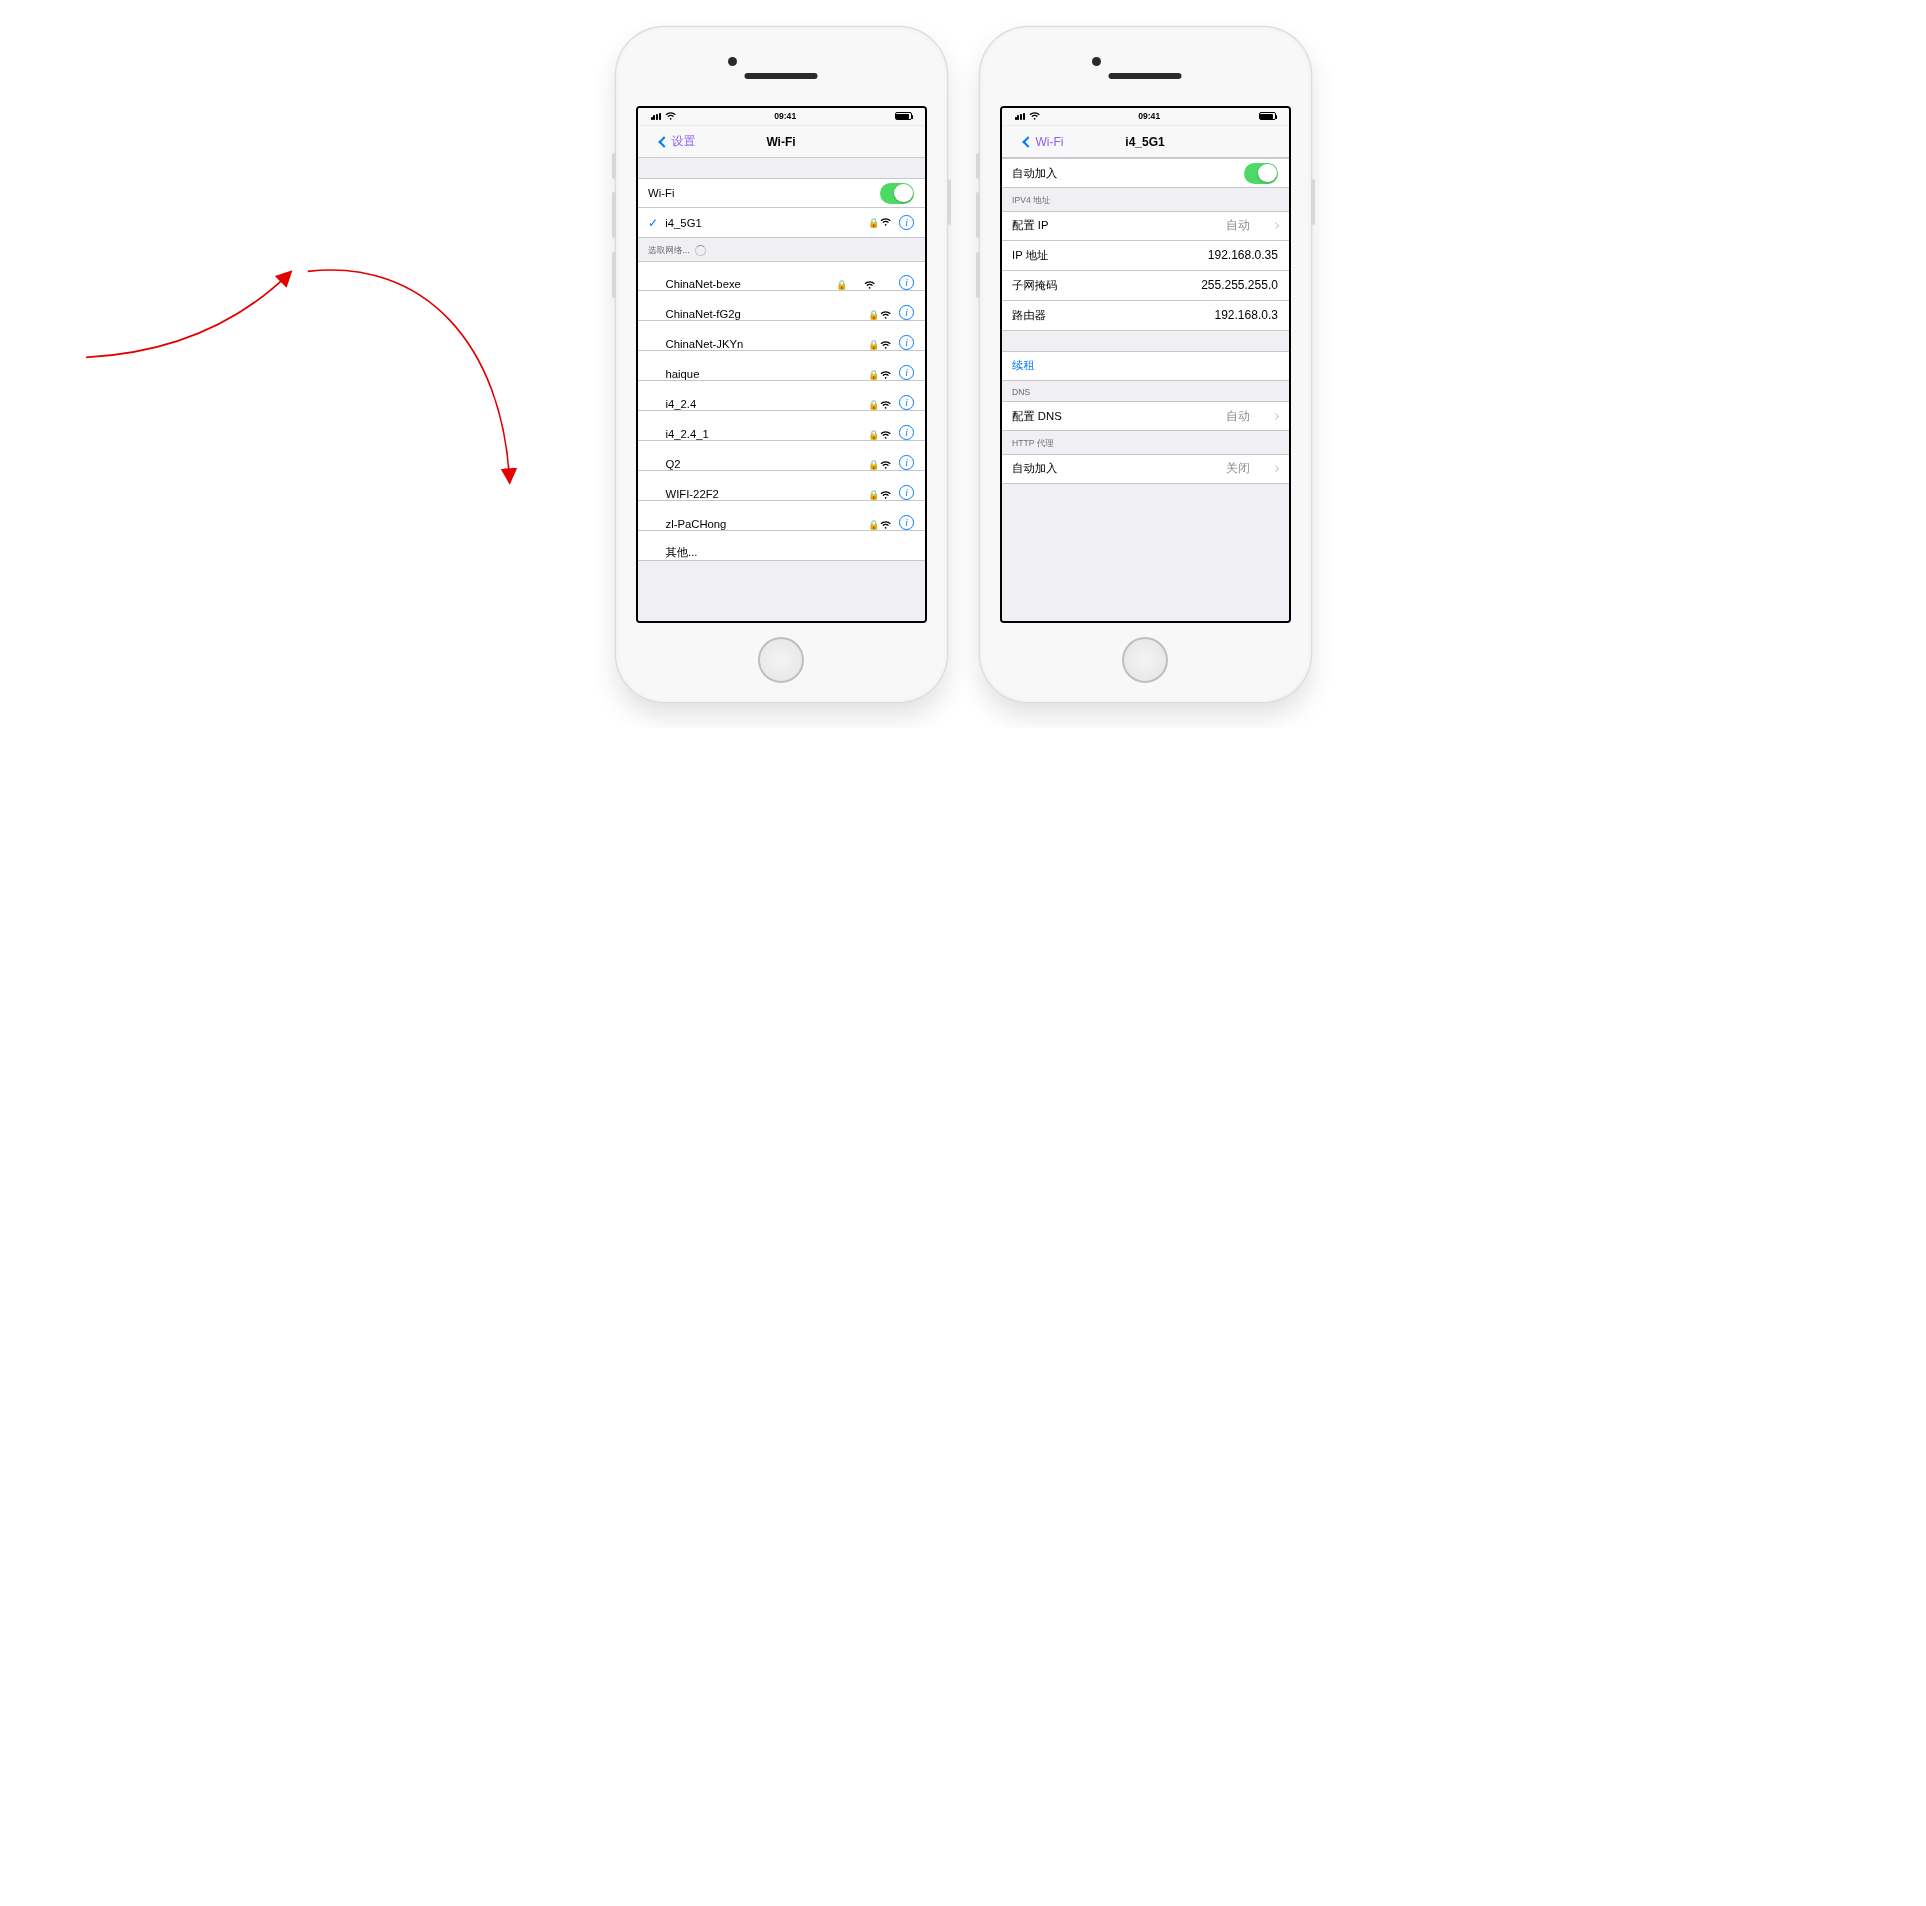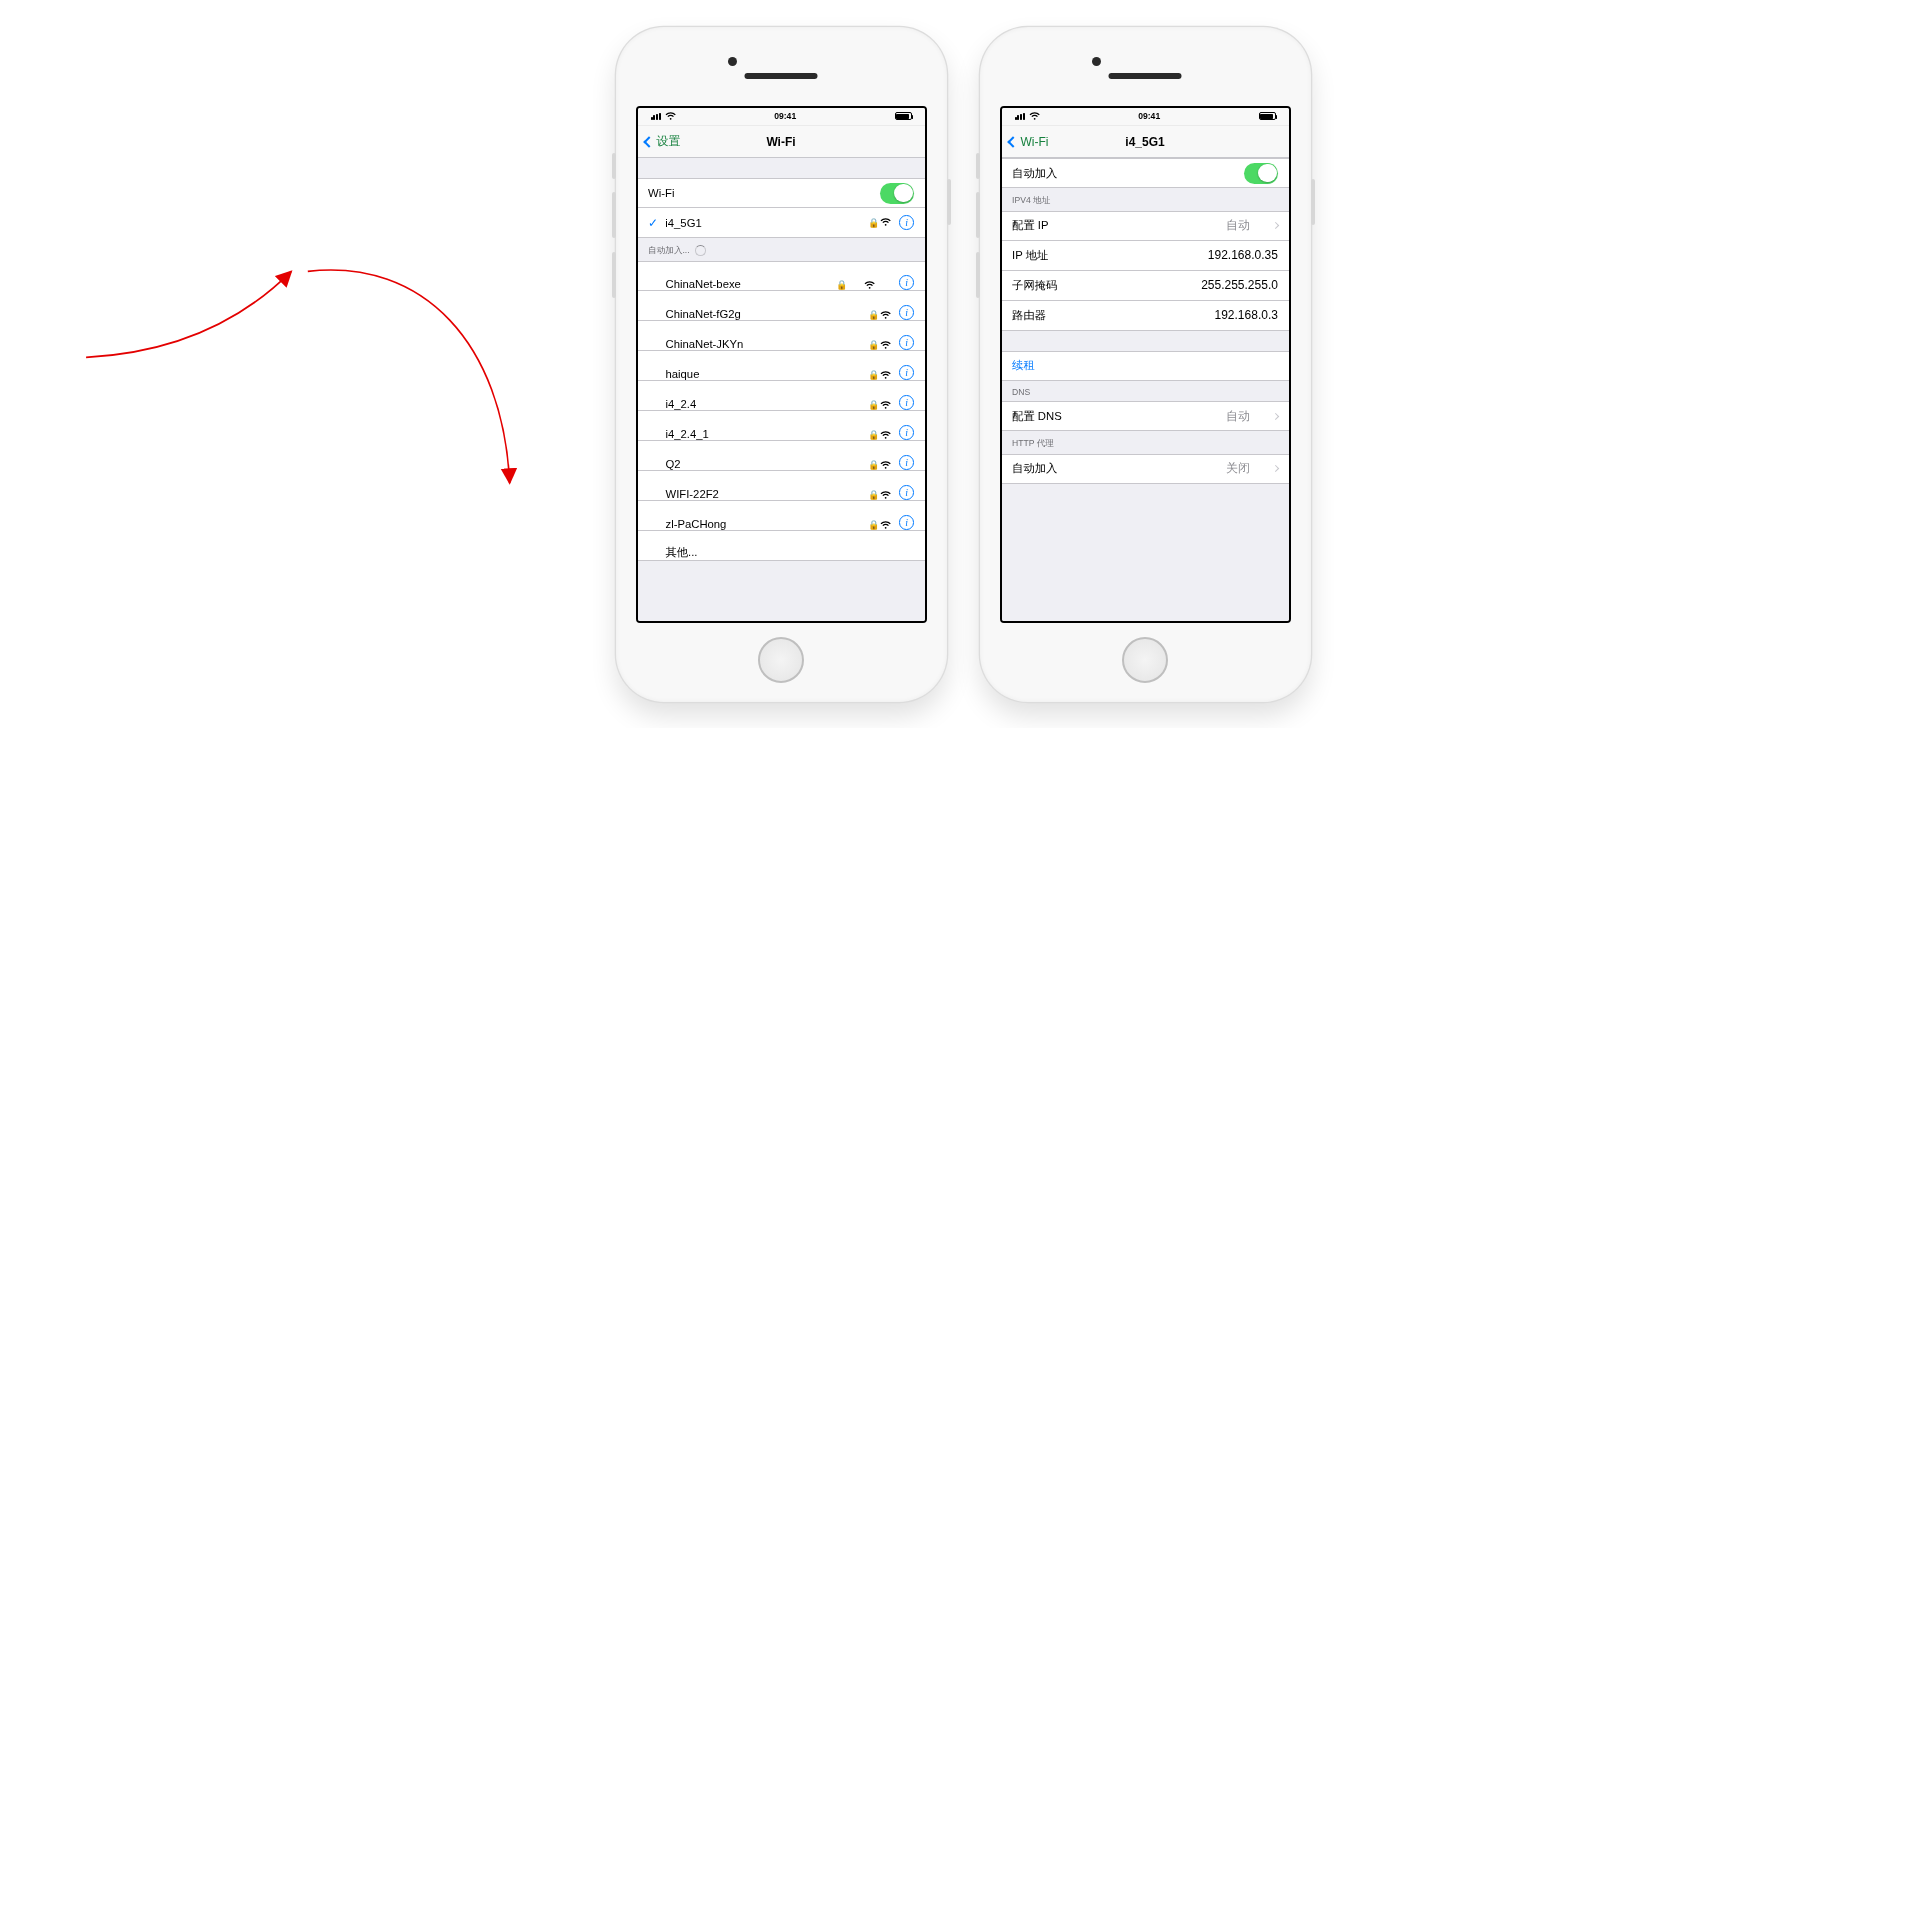--- a/index.html
+++ b/index.html
@@ -53,22 +53,22 @@
   .battery{ width:17px; height:8px; border:1px solid #000; border-radius:2px; position:relative;}
   .battery::after{content:"";position:absolute;right:-2.6px;top:2px;width:1.3px;height:4px;background:#000;border-radius:0.7px;}
   .battery .fill{position:absolute;left:0.7px;top:0.7px;bottom:0.7px;right:1.3px;background:#000;border-radius:0.7px;}
   .nav{
     height:32px; background:#f8f8f8;
     display:flex; align-items:center; justify-content:center;
     position:relative; font-size:12px; font-weight:600;
     border-bottom:0.7px solid #c7c7cc;
   }
   .back{
-    position:absolute; left:7px; display:flex; align-items:center;
-    color:#15803d; font-weight:400; font-size:12px; gap:1.3px;
+    position:absolute; left:22px; display:flex; align-items:center;
+    color:#8b5cf6; font-weight:400; font-size:12px; gap:1.3px;
   }
   .chev-left{ display:inline-block; width:8px; height:8px; border-left:2px solid #007aff; border-bottom:2px solid #007aff; transform:rotate(45deg); margin-right:2.6px;}
   .content{ flex:1; overflow-y:auto; background:#efeff4; }
   .spacer{ height:20px; }
   .section-header{
     font-size:8.6px; color:#6d6d72; padding:6.6px 10.6px 4px; display:flex; align-items:center; gap:5.3px;
     text-transform:none;
     border-radius:9px;
   }
   .cell{
@@ -146,21 +146,21 @@
           <span class="check">✓</span>
           <span class="label">i4_5G1</span>
           <span class="lock">🔒</span>
           <svg class="wifi-svg" viewBox="0 0 20 15">
               <path d="M10 13.5a1.6 1.6 0 100-3.2 1.6 1.6 0 000 3.2zm-4.2-4.6a6 6 0 018.4 0l1.6-1.6a8.3 8.3 0 00-11.6 0zM2.5 5.6a10.6 10.6 0 0115 0L19 4a12.8 12.8 0 00-18 0z" fill="#000"></path>
             </svg>
           <div class="info">i</div>
         </div>
       </div>
       <div class="section-header">
-        <span>自动加入...</span>
+        <span>选取网络...</span>
         <div class="spinner"></div>
       </div>
       <div class="group" id="network-list">
           <div class="cell indent">
             <span class="label">ChinaNet-bexe</span>
             <span class="lock">🔒</span>
             <svg class="wifi-svg" viewBox="0 0 20 15">
               <path d="M10 13.5a1.6 1.6 0 100-3.2 1.6 1.6 0 000 3.2zm-4.2-4.6a6 6 0 018.4 0l1.6-1.6a8.3 8.3 0 00-11.6 0zM2.5 5.6a10.6 10.6 0 0115 0L19 4a12.8 12.8 0 00-18 0z" fill="#000"></path>
             </svg>
             <div class="info">i</div>

